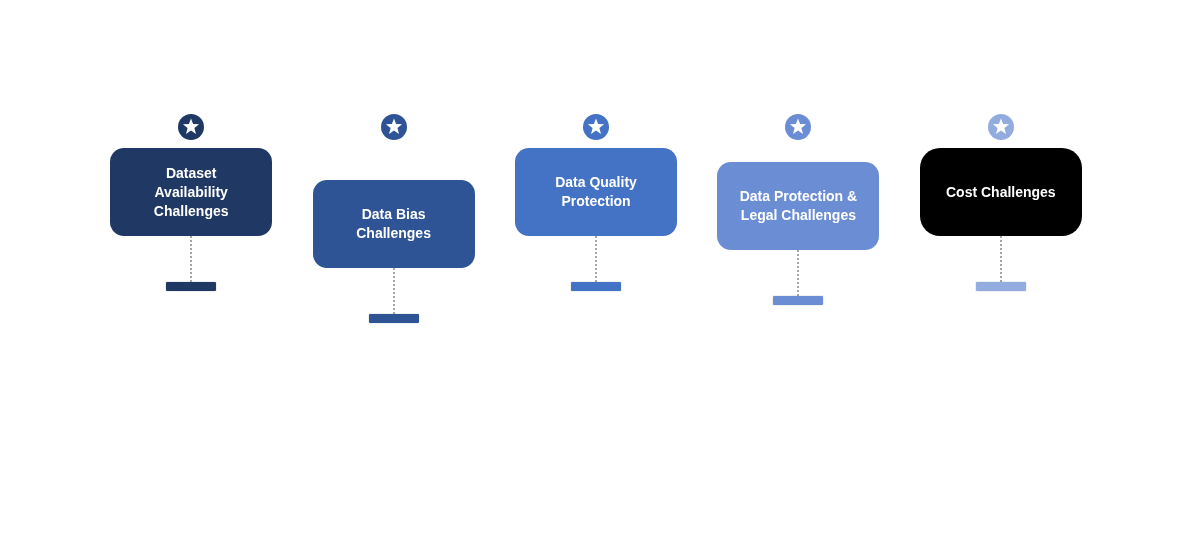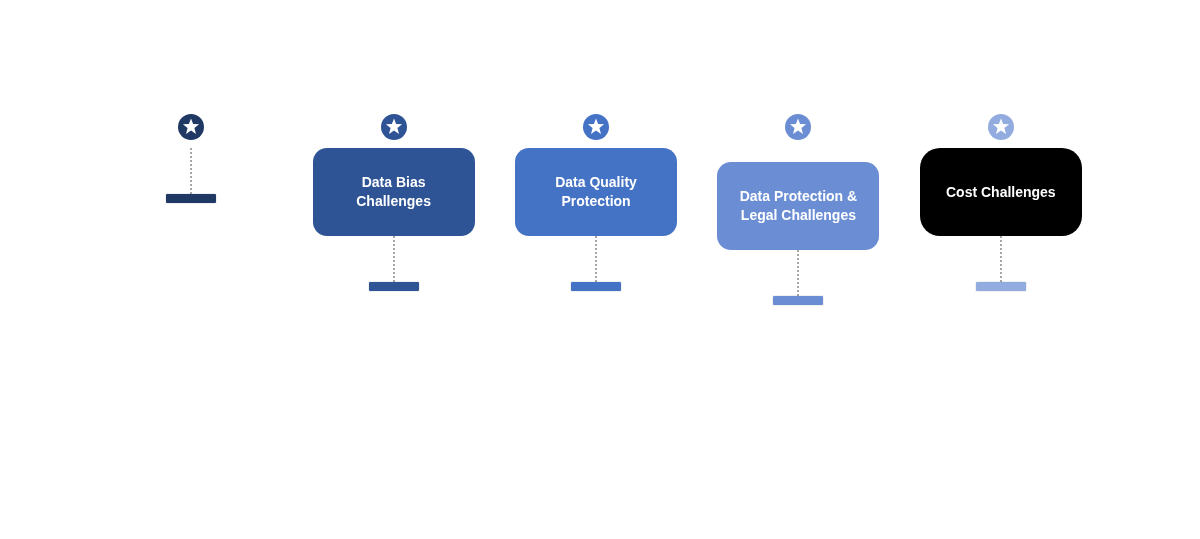--- a/index.html
+++ b/index.html
@@ -68,31 +68,34 @@
 
 <div class="canvas">
   <div class="items-row" id="items-row">
       <div class="item-col">
     <div class="badge">
       <svg width="26" height="26" viewBox="0 0 26 26" aria-hidden="true">
         <circle cx="13" cy="13" r="13" fill="#1F3864"></circle>
         <path fill="#ffffff" d="M13,4.5 L15.12,10.09 L21.08,10.37 L16.42,14.11 L18,19.88 L13,16.6 L8,19.88 L9.58,14.11 L4.92,10.37 L10.88,10.09 Z"></path>
       </svg>
     </div>
+    <div class="card" style="background: rgb(31, 56, 100);">
+      <span class="card-label">Dataset Availability Challenges</span>
+    </div>
     <div class="connector" style="border-left-color: rgb(166, 166, 166);"></div>
     <div class="base-bar" style="background: rgb(31, 56, 100);"></div>
   </div>
       <div class="item-col">
     <div class="badge">
       <svg width="26" height="26" viewBox="0 0 26 26" aria-hidden="true">
         <circle cx="13" cy="13" r="13" fill="#2F5496"></circle>
         <path fill="#ffffff" d="M13,4.5 L15.12,10.09 L21.08,10.37 L16.42,14.11 L18,19.88 L13,16.6 L8,19.88 L9.58,14.11 L4.92,10.37 L10.88,10.09 Z"></path>
       </svg>
     </div>
-    <div class="card" style="background: rgb(47, 84, 150);">
+    <div class="card" style="background: rgb(47, 84, 150); margin-top: 32px;">
       <span class="card-label">Data Bias Challenges</span>
     </div>
     <div class="connector" style="border-left-color: rgb(166, 166, 166);"></div>
     <div class="base-bar" style="background: rgb(47, 84, 150);"></div>
   </div>
       <div class="item-col">
     <div class="badge">
       <svg width="26" height="26" viewBox="0 0 26 26" aria-hidden="true">
         <circle cx="13" cy="13" r="13" fill="#4472C4"></circle>
         <path fill="#ffffff" d="M13,4.5 L15.12,10.09 L21.08,10.37 L16.42,14.11 L18,19.88 L13,16.6 L8,19.88 L9.58,14.11 L4.92,10.37 L10.88,10.09 Z"></path>

